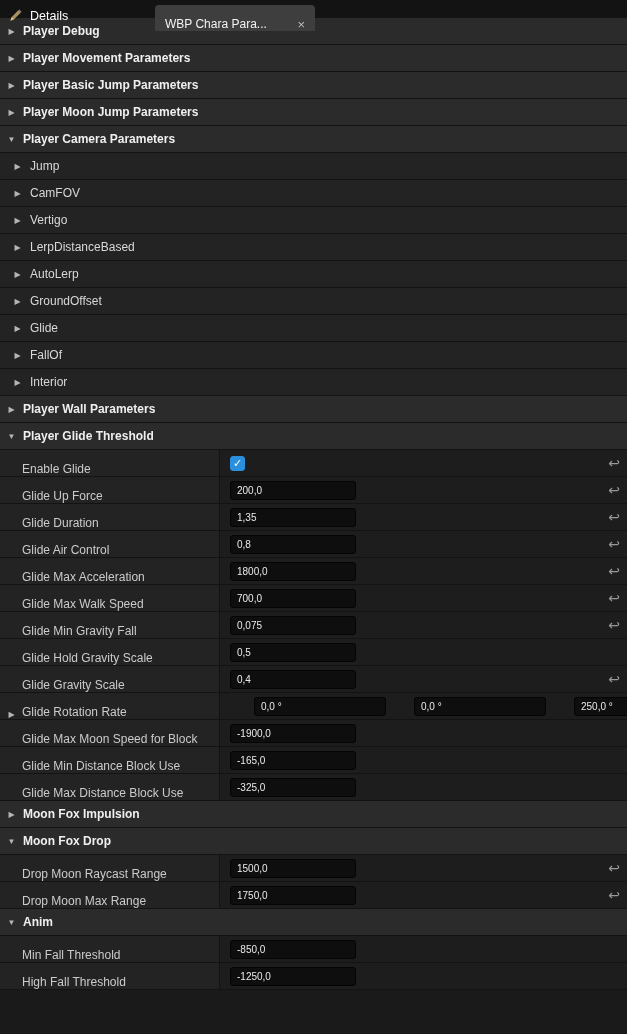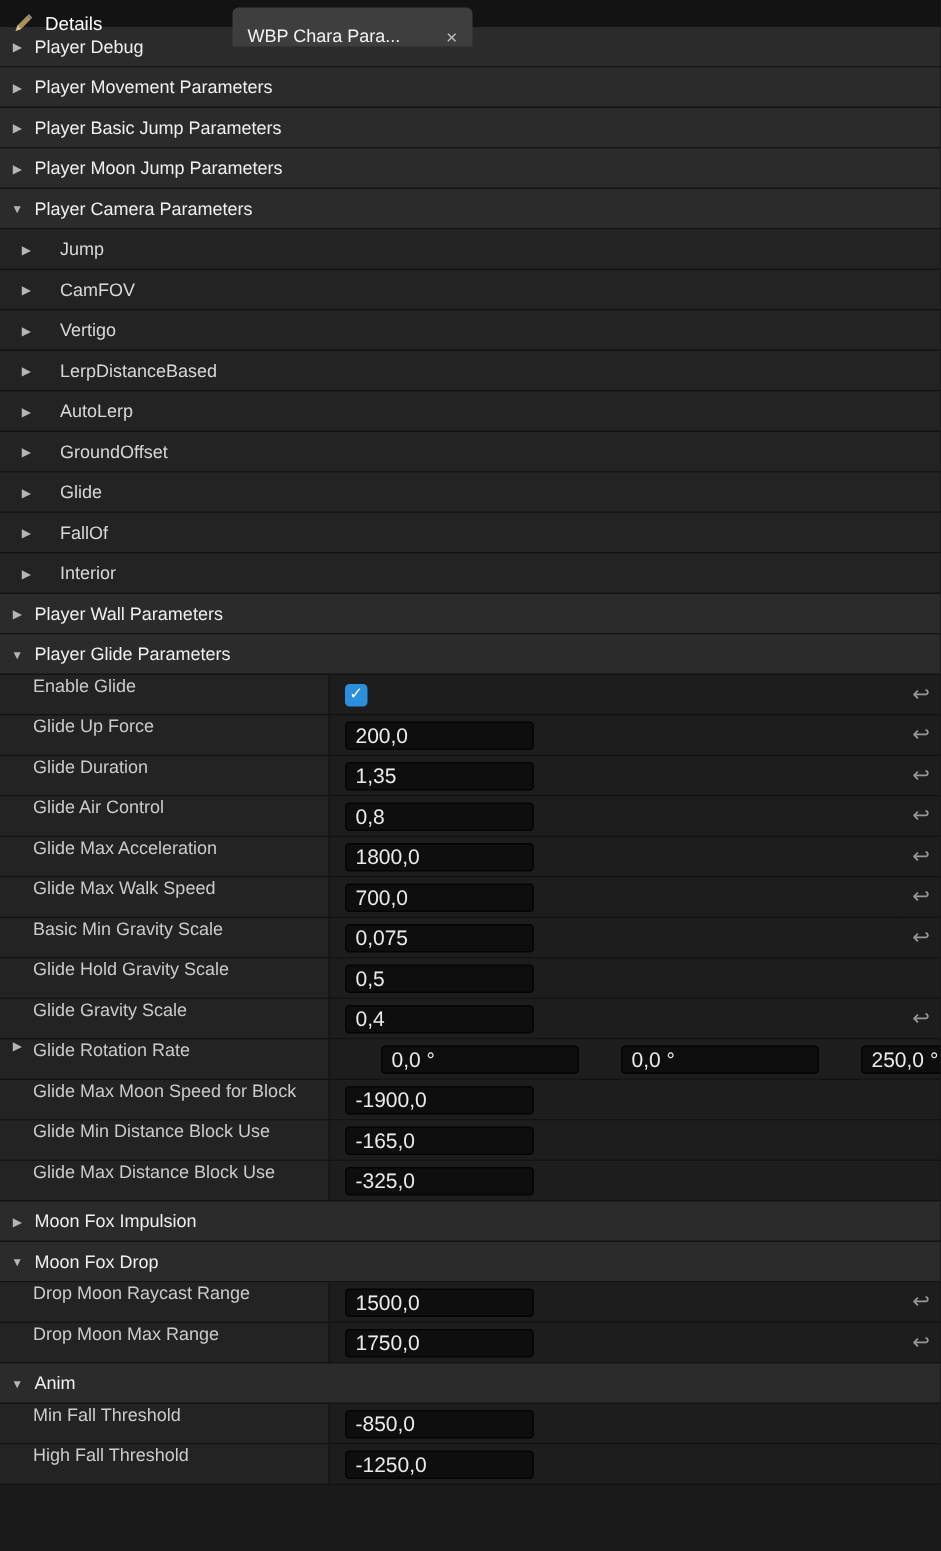--- a/index.html
+++ b/index.html
@@ -60,39 +60,39 @@
   .arrow {
     font-size: 8px;
     color: #b5b5b5;
     width: 11px;
     display: inline-block;
     text-align: center;
     cursor: pointer;
   }
   .row.category { background: #2b2b2b; padding-left: 6px; }
   .row.category .label {
-    font-weight: normal;
+    font-weight: bold;
     color: #efefef;
     font-size: 12px;
     margin-left: 6px;
   }
   .row.subcategory { background: #232323; padding-left: 12px; }
   .row.subcategory .label {
     color: #d8d8d8;
     font-size: 12px;
-    margin-left: 17px;
+    margin-left: 7px;
   }
 
   .row.property { background: #1d1d1d; }
   .name-cell {
     width: 220px;
     height: 100%;
     background: #232323;
     display: flex;
-    align-items: flex-start;
+    align-items: flex-end;
     padding-left: 22px;
     border-right: 1px solid #131313;
     flex: none;
   }
   .name-cell.has-arrow { padding-left: 6px; }
   .name-cell .arrow { margin-right: 5px; }
   .name-cell .label { color: #cbcbcb; font-size: 12px; white-space: nowrap; }
 
   .value-cell {
     flex: 1;
@@ -102,21 +102,21 @@
     padding-left: 10px;
     gap: 4px;
     background: #1d1d1d;
   }
   .field {
     height: 19px;
     background: #0e0e0e;
     border: 1px solid #040404;
     border-radius: 3px;
     color: #eaeaea;
-    font-size: 14px;
+    font-size: 10px;
     padding: 0 6px;
     font-family: "Liberation Sans", sans-serif;
     outline: none;
   }
   .field.single { width: 126px; }
   .field.small  { width: 132px; margin-left: 24px; }
 
   .checkbox {
     width: 15px;
     height: 15px;
@@ -227,21 +227,21 @@
     <div class="row subcategory">
       <span class="arrow">▶</span>
       <span class="label">Interior</span>
     </div>
     <div class="row category">
       <span class="arrow">▶</span>
       <span class="label">Player Wall Parameters</span>
     </div>
     <div class="row category">
       <span class="arrow">▼</span>
-      <span class="label">Player Glide Parameters</span>
+      <span class="label">Player Glide Threshold</span>
     </div>
     <div class="row property">
       <div class="name-cell">
         <span class="label">Enable Glide</span>
       </div>
       <div class="value-cell">
         <div class="checkbox checked" style="background: rgb(42, 143, 220); border-color: rgb(42, 143, 220);">✓</div>
       </div>
       <div class="revert-cell">
         <button class="revert">↩</button>
@@ -297,21 +297,21 @@
       </div>
       <div class="value-cell">
         <input class="field single" value="700,0" style="">
       </div>
       <div class="revert-cell">
         <button class="revert">↩</button>
       </div>
     </div>
     <div class="row property">
       <div class="name-cell">
-        <span class="label">Basic Min Gravity Scale</span>
+        <span class="label">Glide Min Gravity Fall</span>
       </div>
       <div class="value-cell">
         <input class="field single" value="0,075" style="">
       </div>
       <div class="revert-cell">
         <button class="revert">↩</button>
       </div>
     </div>
     <div class="row property">
       <div class="name-cell">

